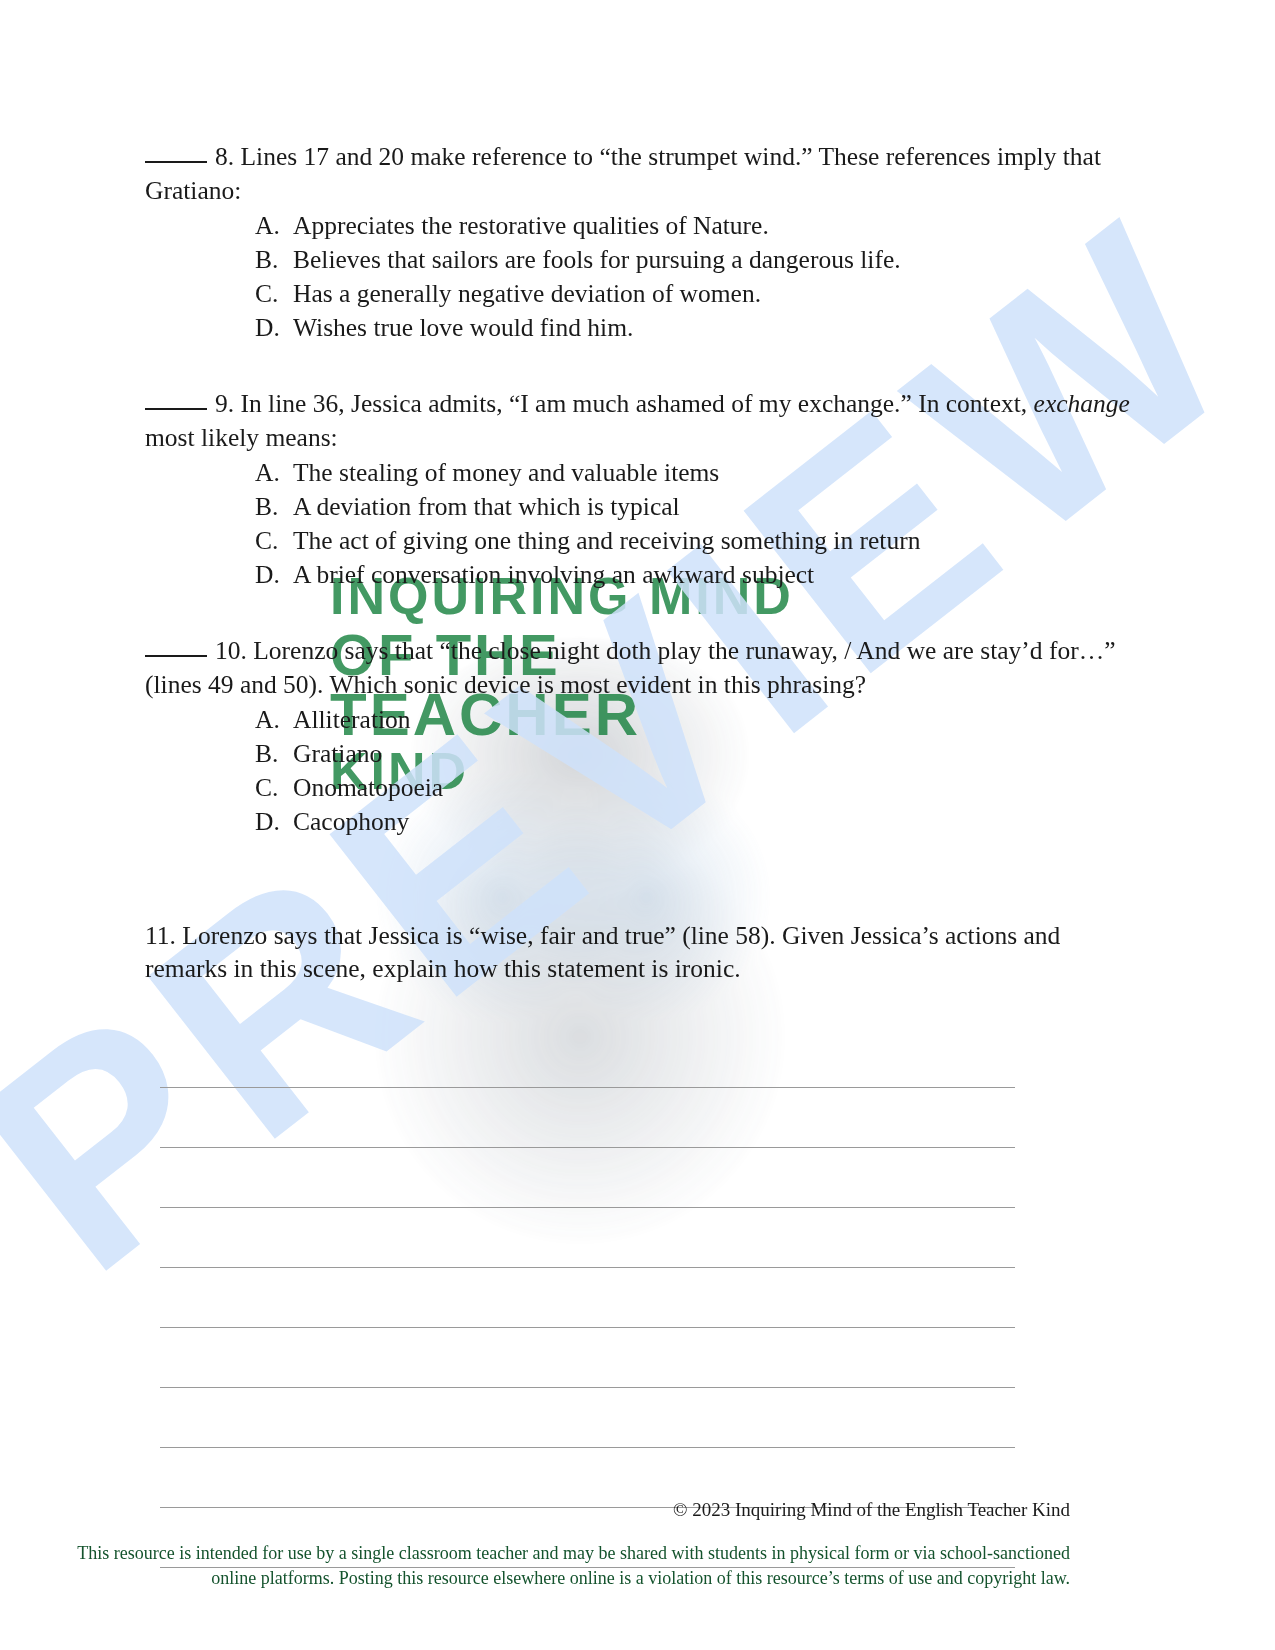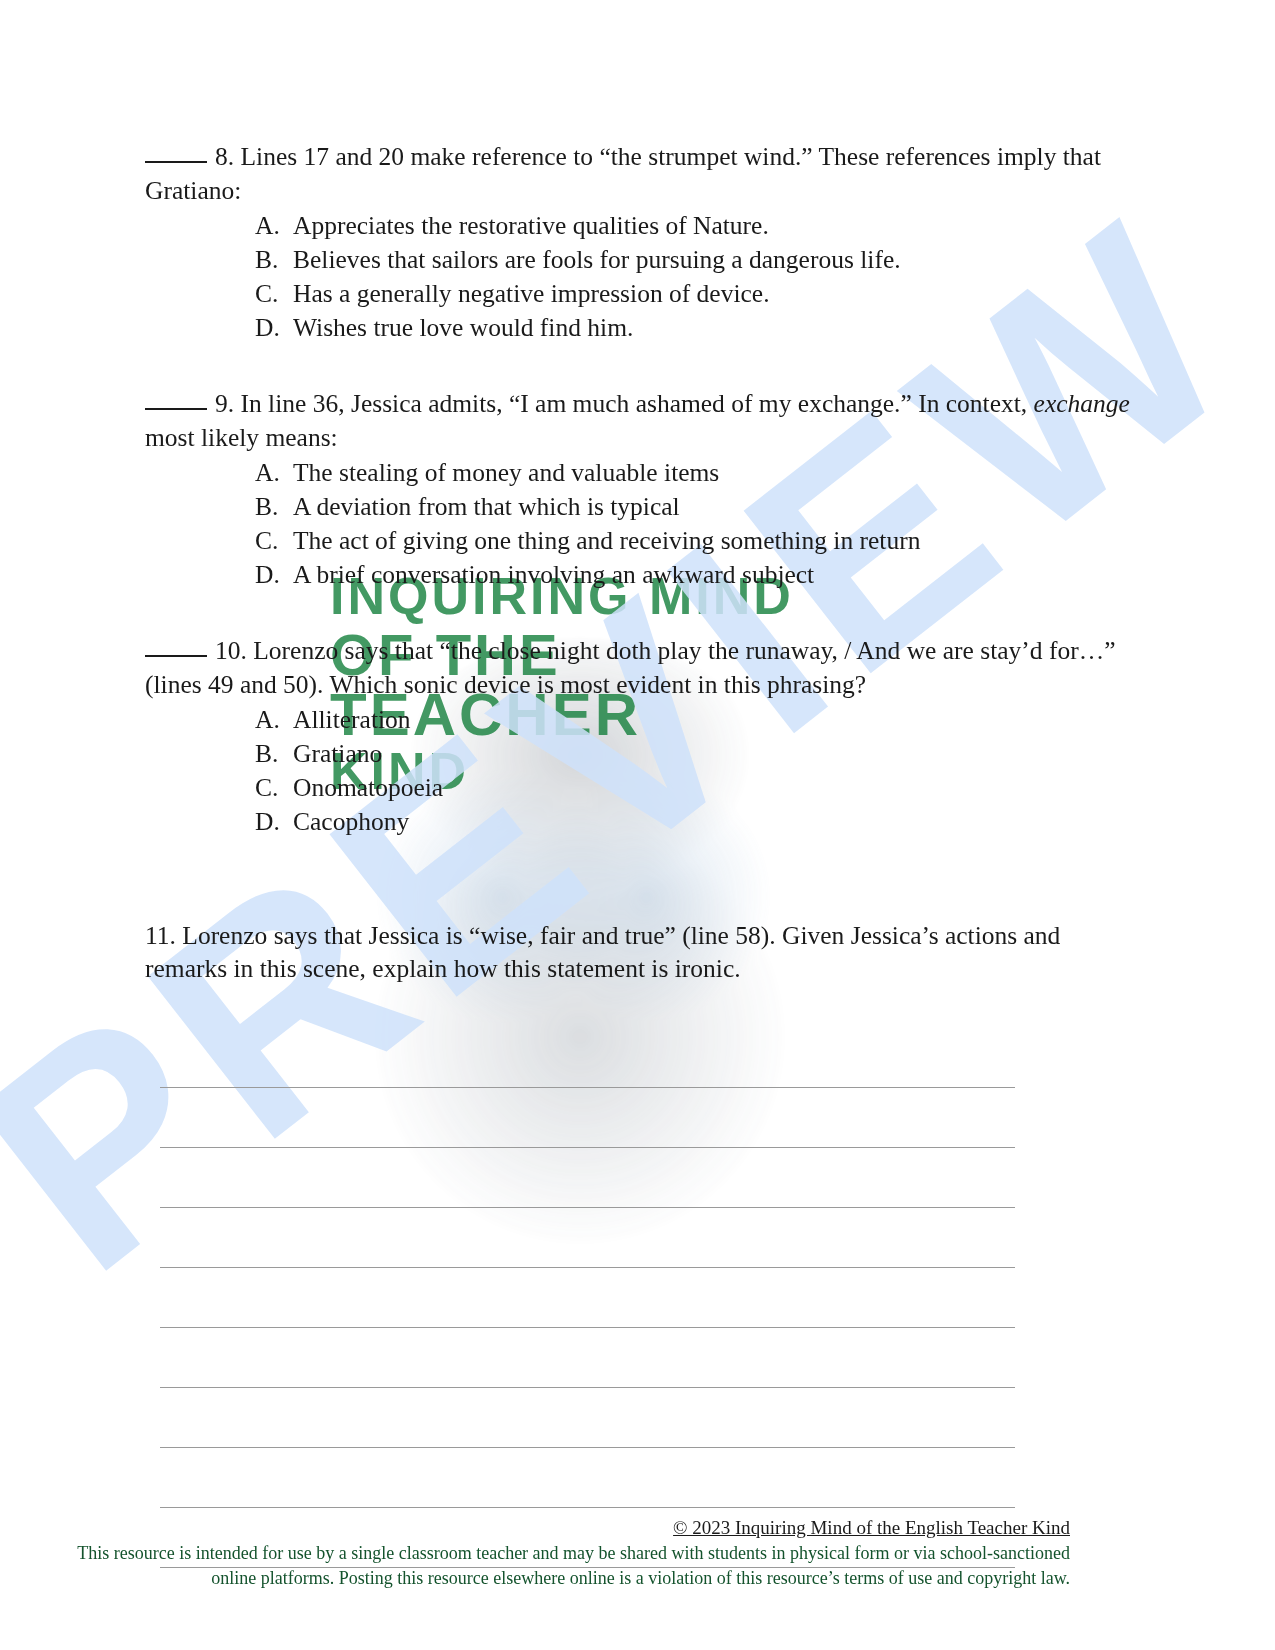--- a/index.html
+++ b/index.html
@@ -147,22 +147,21 @@
     right: 0;
     bottom: 60px;
     z-index: 2;
     text-align: right;
     padding-right: 205px;
     color: #1a1a1a;
   }
   .footer-copy {
     font-size: 19px;
     font-family: "Liberation Serif", serif;
-    margin-bottom: 2px;
-    text-decoration: underline;
+    margin-bottom: 20px;
   }
   .footer-terms {
     font-size: 18px;
     color: #14532d;
     line-height: 1.35;
   }
 </style>
 </head>
 <body>
 
@@ -180,21 +179,21 @@
 <div id="content">
   <div class="spacer-top"></div>
 
   <div class="q-block">
     <p class="q-stem">
       <span class="blank"></span><span>8.</span> <span>Lines 17 and 20 make reference to “the strumpet wind.”  These references imply that Gratiano:</span>
     </p>
     <ul class="choices">
       <li class="choice"><span class="ltr">A.</span><span class="txt">Appreciates the restorative qualities of Nature.</span></li>
       <li class="choice"><span class="ltr">B.</span><span class="txt">Believes that sailors are fools for pursuing a dangerous life.</span></li>
-      <li class="choice"><span class="ltr">C.</span><span class="txt">Has a generally negative impression of device.</span></li>
+      <li class="choice"><span class="ltr">C.</span><span class="txt">Has a generally negative deviation of women.</span></li>
       <li class="choice"><span class="ltr">D.</span><span class="txt">Wishes true love would find him.</span></li>
     </ul>
   </div>
 
   <div class="gap-sm"></div>
 
   <div class="q-block">
     <p class="q-stem">
       <span class="blank"></span><span>9.</span> <span>In line 36, Jessica admits, “I am much ashamed of my exchange.”  In context, </span><em>exchange</em><span> most likely means:</span>
     </p>

